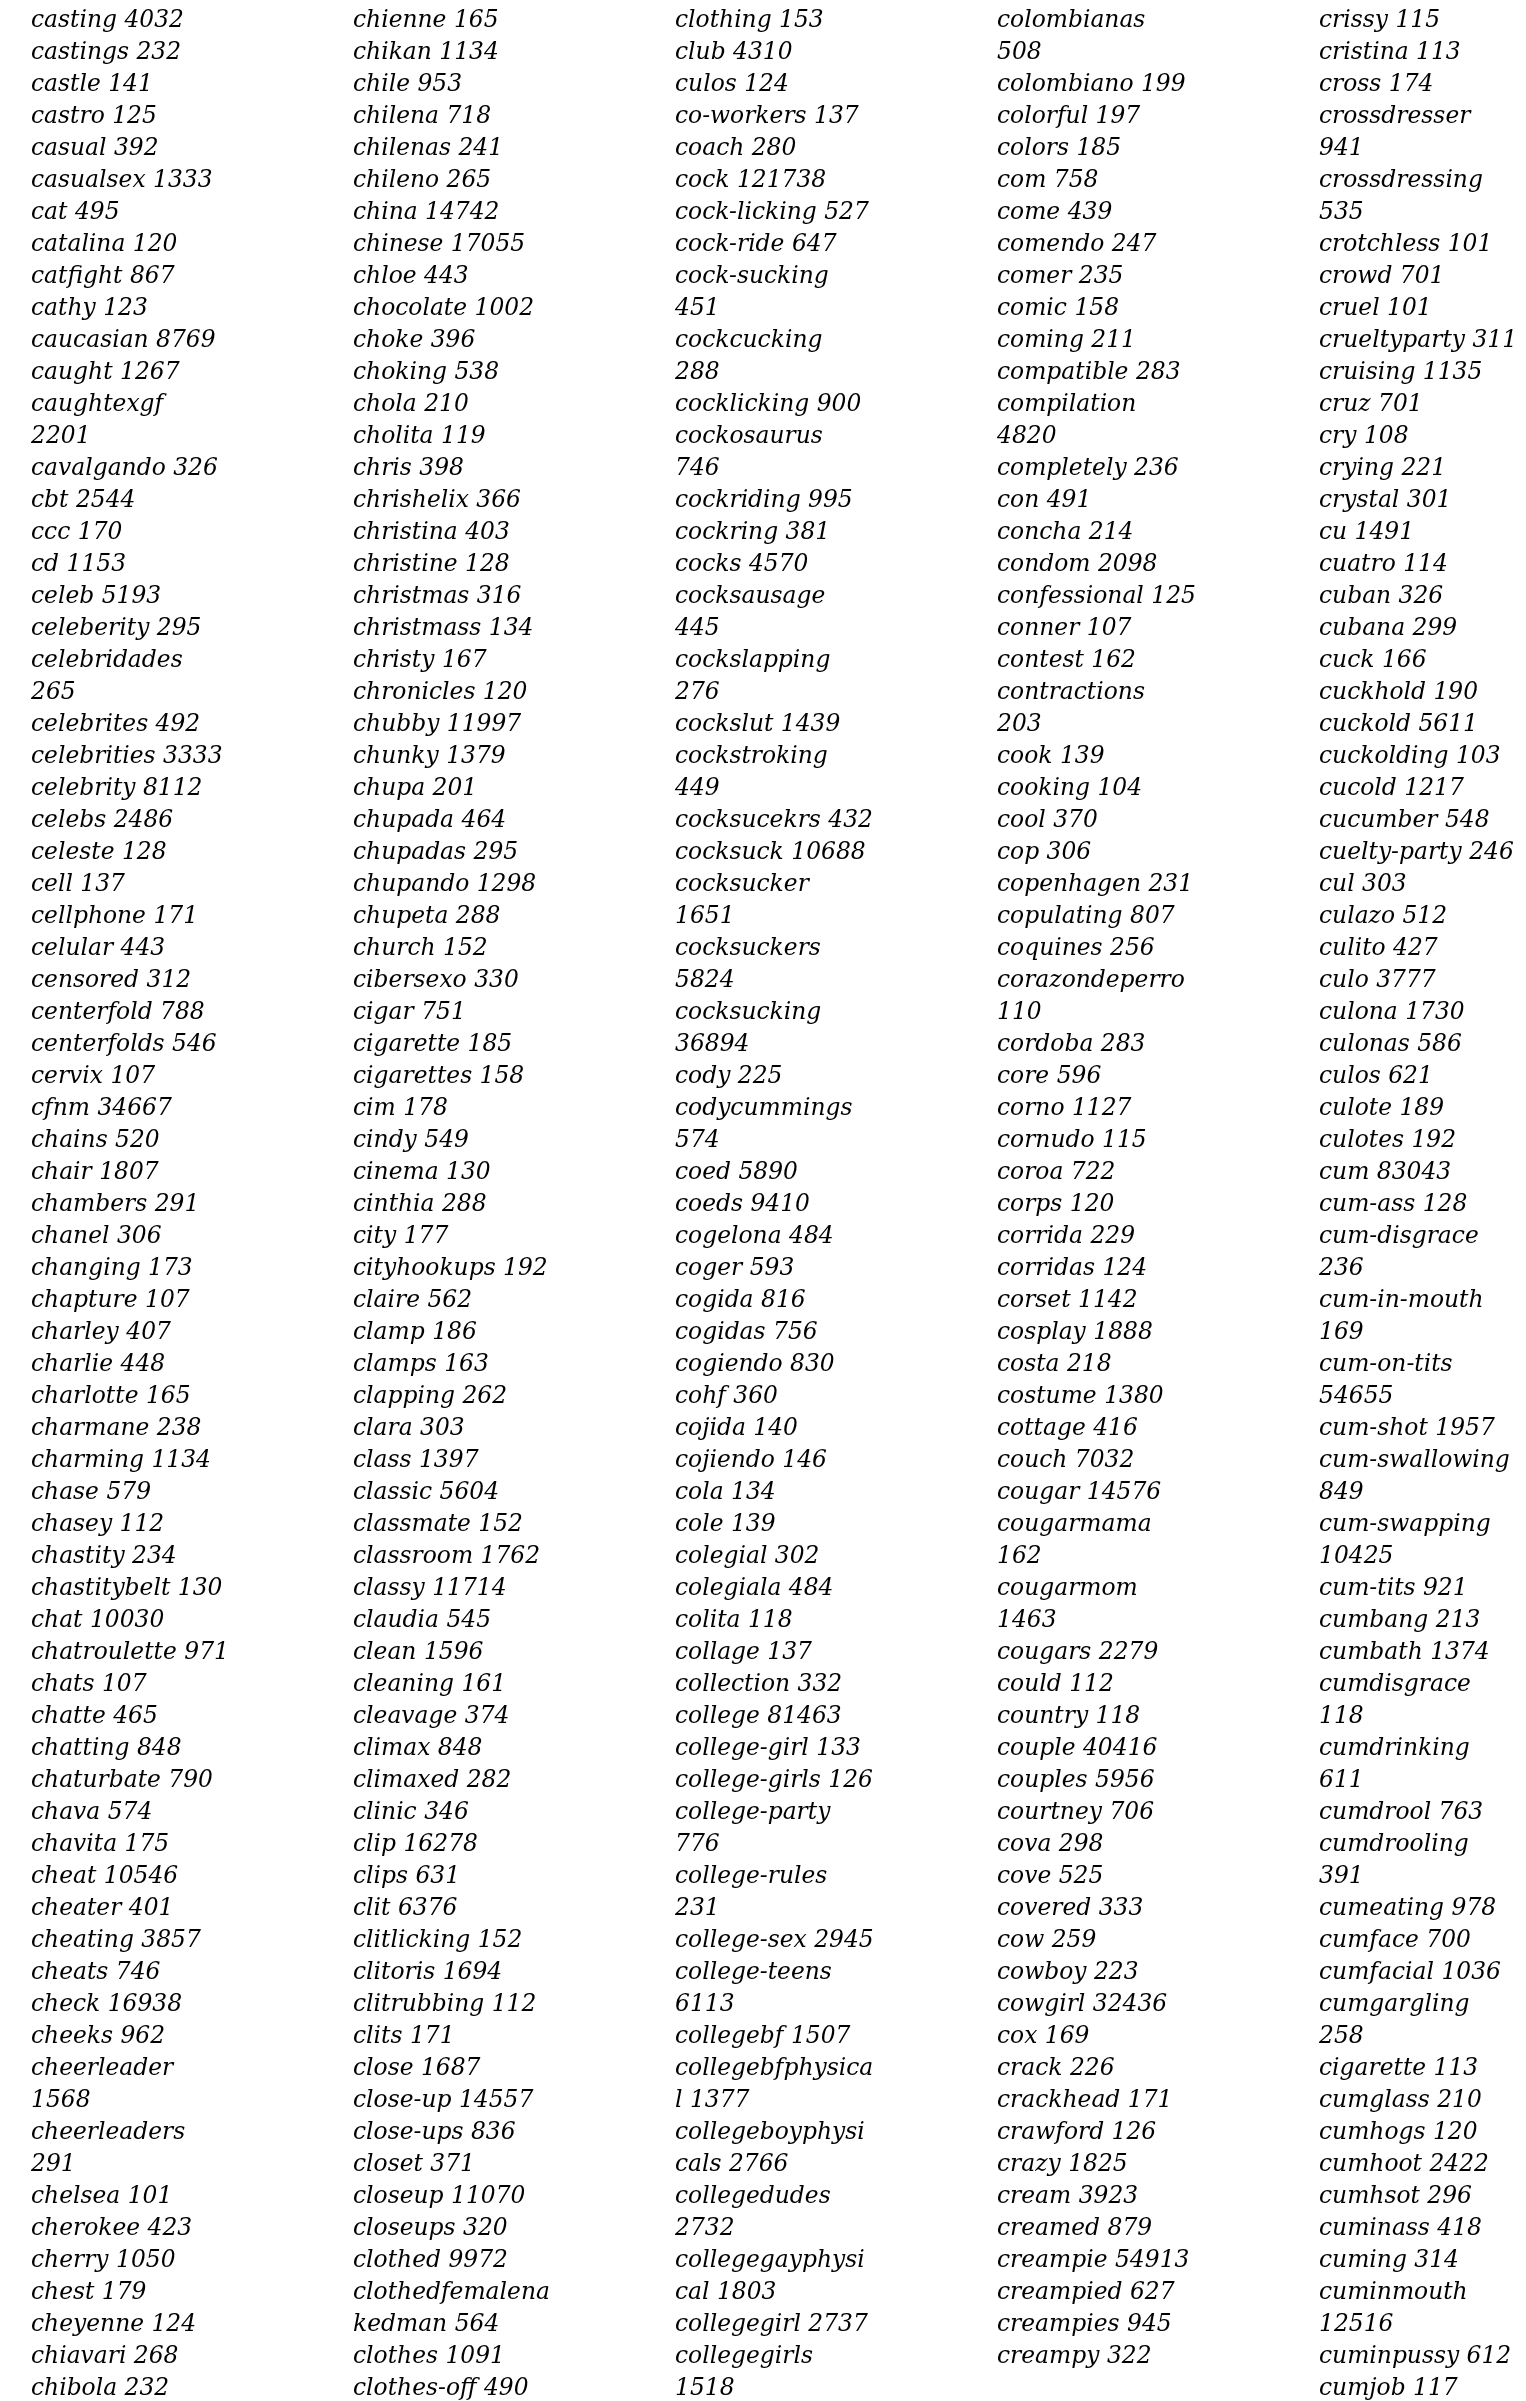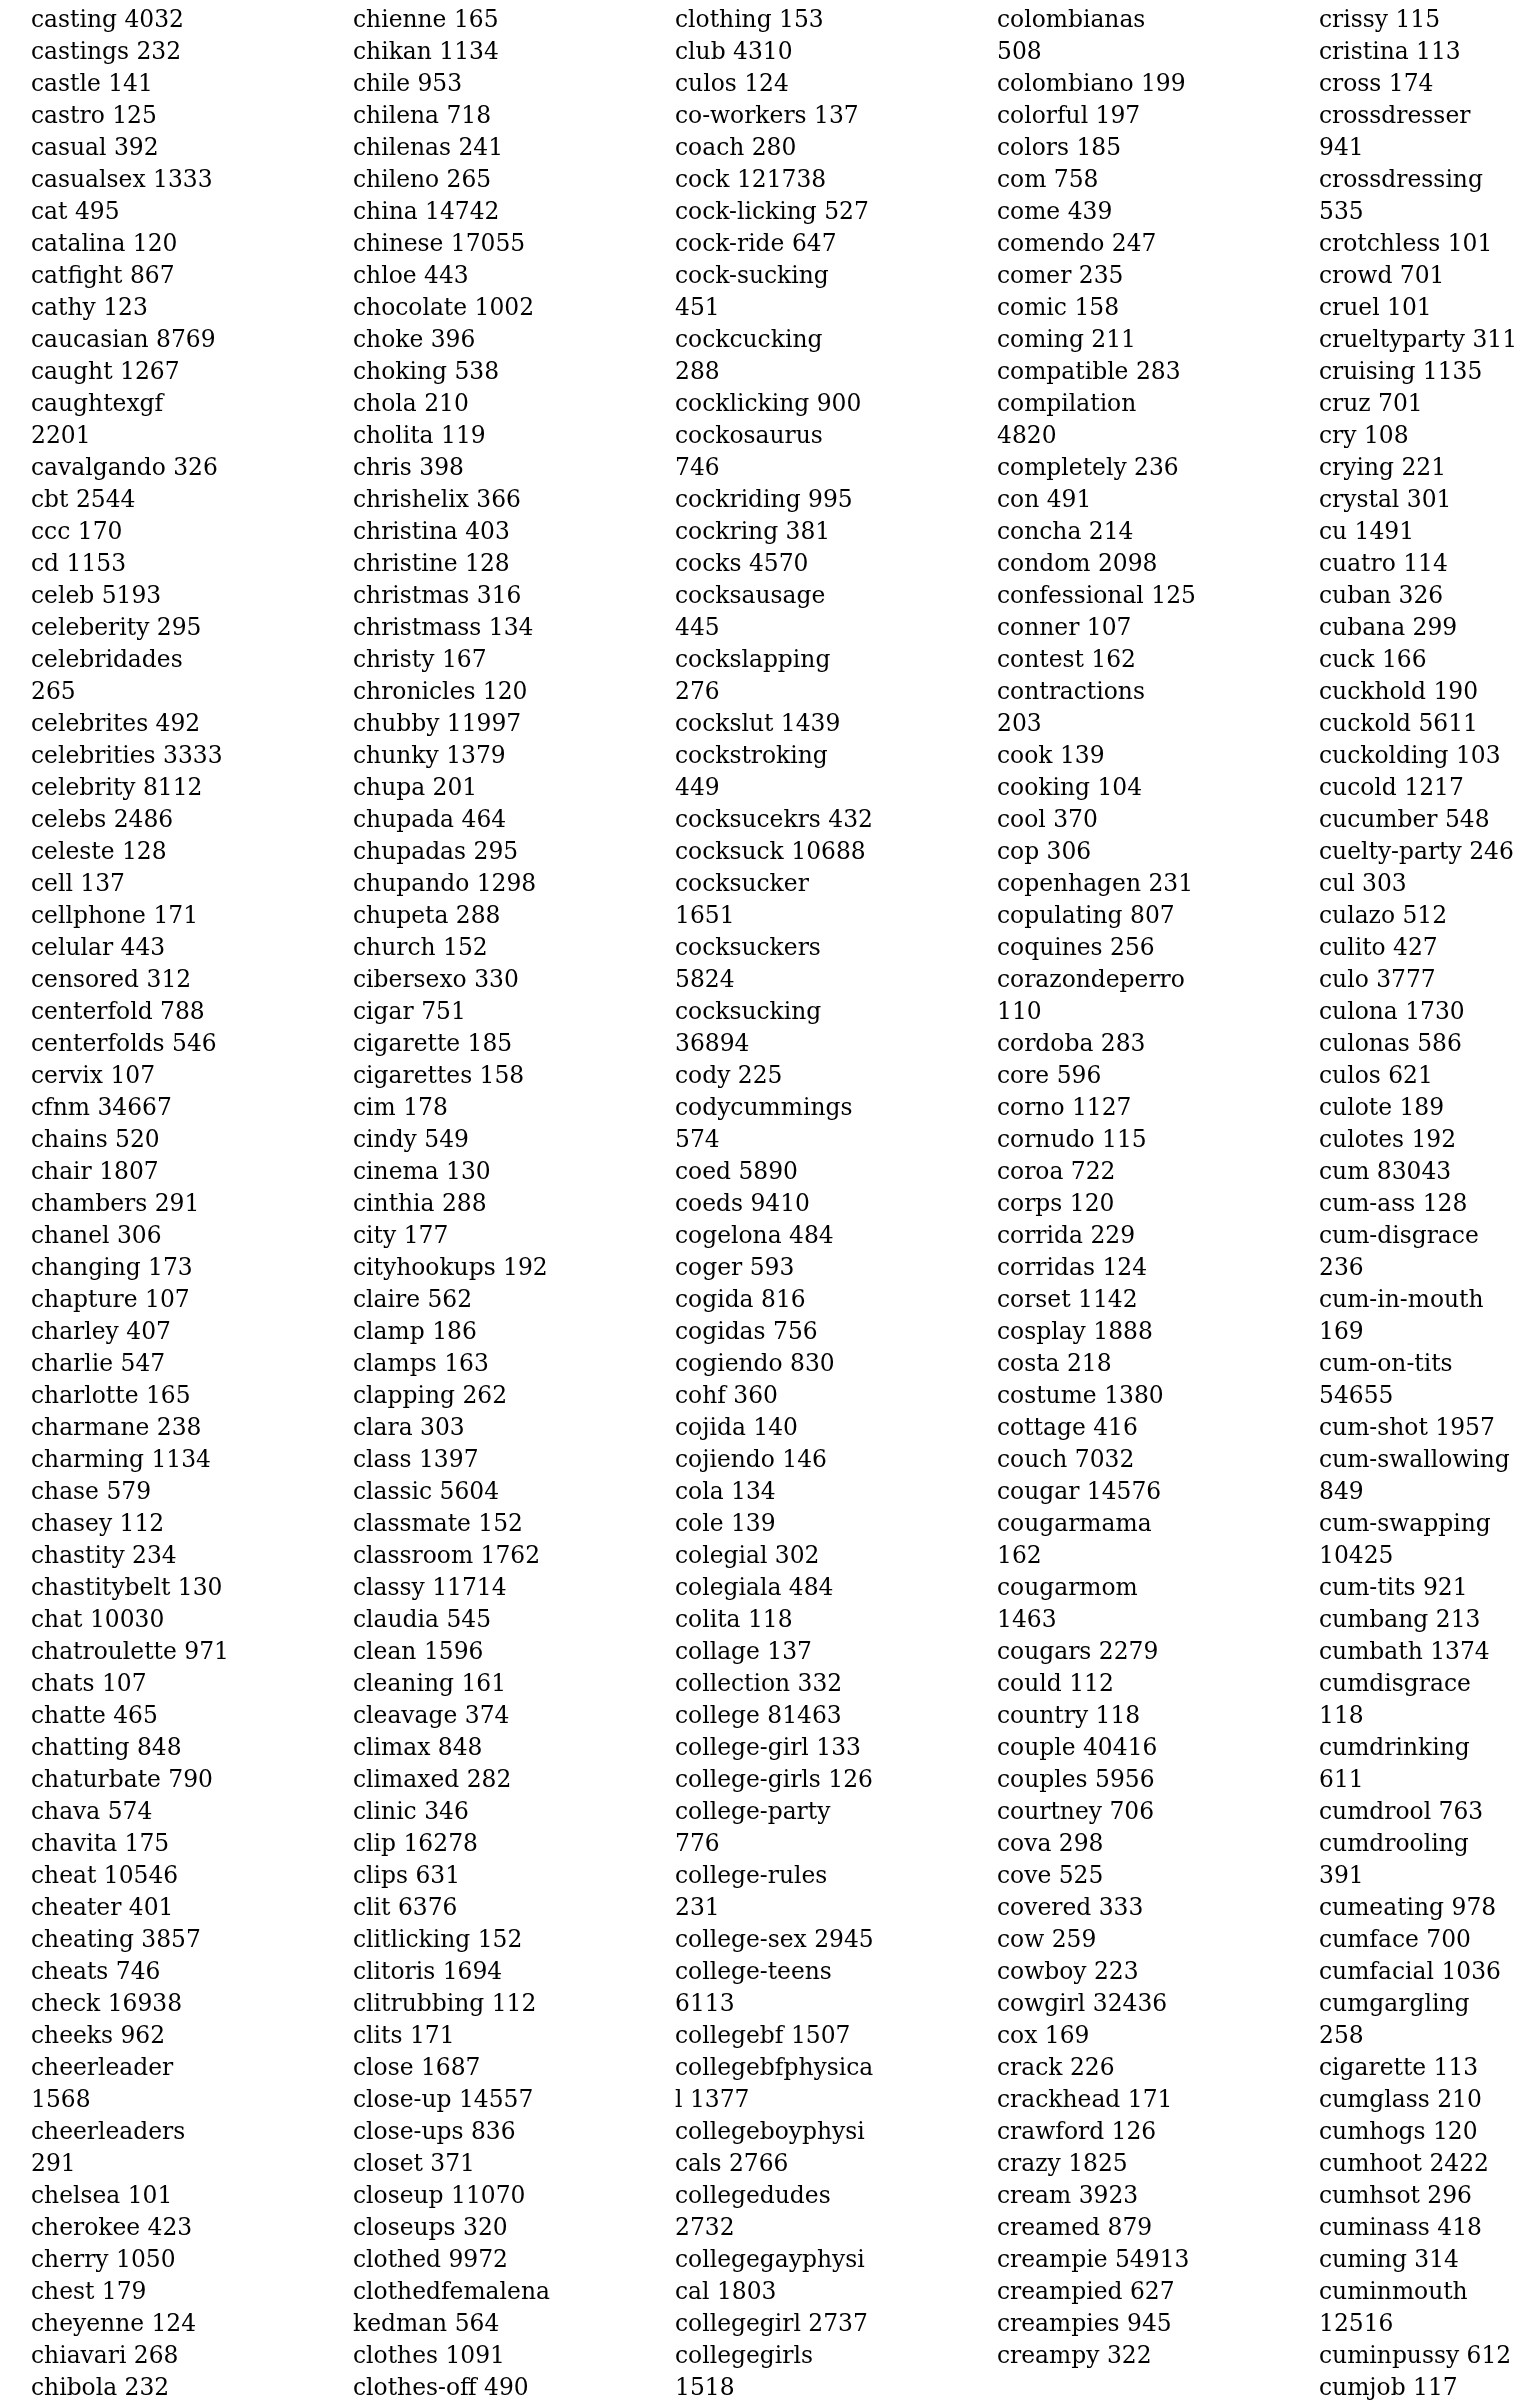--- a/index.html
+++ b/index.html
@@ -11,20 +11,21 @@
     width: 1527px;
     height: 2401px;
     overflow: hidden;
     font-family: "DejaVu Serif", serif;
     color: #000000;
   }
   .page {
     width: 1527px;
     height: 2401px;
     overflow: hidden;
+    font-style: italic;
   }
   .columns {
     display: grid;
     grid-template-columns: repeat(5, 199px);
     column-gap: 123px;
     padding: 3.3px 0 0 31px;
     box-sizing: border-box;
   }
   .tag-column {
     width: 199px;
@@ -80,21 +81,21 @@
         <a class="tag-item"><span>centerfolds</span> <span>546</span></a>
         <a class="tag-item"><span>cervix</span> <span>107</span></a>
         <a class="tag-item"><span>cfnm</span> <span>34667</span></a>
         <a class="tag-item"><span>chains</span> <span>520</span></a>
         <a class="tag-item"><span>chair</span> <span>1807</span></a>
         <a class="tag-item"><span>chambers</span> <span>291</span></a>
         <a class="tag-item"><span>chanel</span> <span>306</span></a>
         <a class="tag-item"><span>changing</span> <span>173</span></a>
         <a class="tag-item"><span>chapture</span> <span>107</span></a>
         <a class="tag-item"><span>charley</span> <span>407</span></a>
-        <a class="tag-item"><span>charlie</span> <span>547</span></a>
+        <a class="tag-item"><span>charlie</span> <span>448</span></a>
         <a class="tag-item"><span>charlotte</span> <span>165</span></a>
         <a class="tag-item"><span>charmane</span> <span>238</span></a>
         <a class="tag-item"><span>charming</span> <span>1134</span></a>
         <a class="tag-item"><span>chase</span> <span>579</span></a>
         <a class="tag-item"><span>chasey</span> <span>112</span></a>
         <a class="tag-item"><span>chastity</span> <span>234</span></a>
         <a class="tag-item"><span>chastitybelt</span> <span>130</span></a>
         <a class="tag-item"><span>chat</span> <span>10030</span></a>
         <a class="tag-item"><span>chatroulette</span> <span>971</span></a>
         <a class="tag-item"><span>chats</span> <span>107</span></a>

